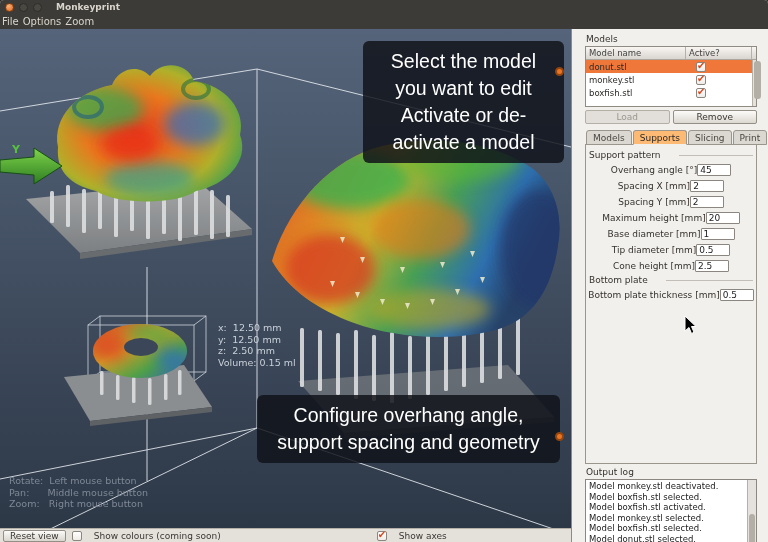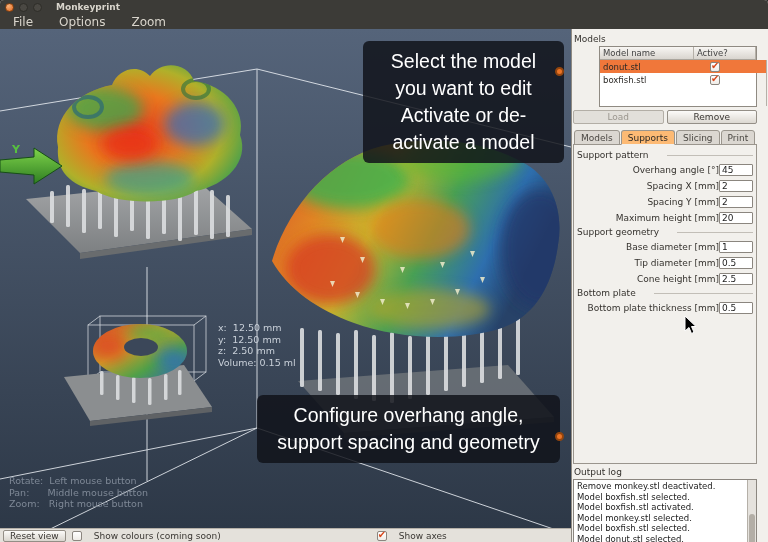--- a/index.html
+++ b/index.html
@@ -6,45 +6,45 @@
   body { background:#2b2b2b; font-family:"DejaVu Sans","Liberation Sans",sans-serif; }
   #window { position:relative; width:768px; height:542px; background:#f2f0ec; overflow:hidden; border-radius:4px 4px 0 0; }
 
   
   #titlebar { height:14px; background:#3c3b37; display:flex; align-items:center; position:relative; }
   .winbtn { width:9px; height:9px; border-radius:50%; margin-left:5px; }
   .winbtn.close { background:radial-gradient(circle at 35% 30%, #f8b37c, #e2661c); border:1px solid #83400f; }
   .winbtn.dim { background:#4a4843; border:1px solid #2e2c28; }
   #title-text { margin-left:14px; font-size:9px; font-weight:bold; color:#d9d5cc; }
   #menubar { height:15px; background:#3c3b37; display:flex; align-items:center; }
-  .menu-item { font-size:12px; color:#d9d5cc; padding:1px 13px; cursor:default; }
+  .menu-item { font-size:10px; color:#d9d5cc; padding:1px 2px; cursor:default; }
 
   
   #main { display:flex; height:513px; }
   #left-col { width:571px; display:flex; flex-direction:column; }
   #viewport { position:relative; width:571px; height:499px; overflow:hidden; }
   #viewport svg { display:block; }
 
   .vp-text { position:absolute; color:#cdd4dd; font-size:9.5px; line-height:11.5px; white-space:pre; pointer-events:none; }
   #vp-stats { left:218px; top:293px; color:#c9d0d9; }
   #vp-hints { left:9px; top:446px; color:#7e8896; }
 
   .tooltip { position:absolute; background:rgba(15,18,25,0.84); color:#ffffff; border-radius:6px;
              font-size:19.5px; line-height:27px; text-align:center; padding:7px 10px;
              font-family:"Liberation Sans","DejaVu Sans",sans-serif; }
   #tooltip-models { left:363px; top:12px; width:201px; }
   #tooltip-supports { left:257px; top:366px; width:303px; }
   .callout-dot { position:absolute; width:9px; height:9px; border-radius:50%;
                  background:#ec7426; border:2px solid #93450e; }
 
   
-  #sidepanel { width:189px; background:#f2f0ec; border-left:1px solid #8f8a82; padding:4px 3px 2px 1px; position:relative; font-size:9px; color:#35322e; }
+  #sidepanel { width:189px; background:#f2f0ec; border-left:1px solid #8f8a82; padding:4px 3px 2px 13px; position:relative; font-size:9px; color:#35322e; }
   .panel-label { font-size:9px; color:#35322e; margin:1px 0 2px 1px; }
 
-  #model-table { border:1px solid #8f8a82; background:#ffffff; height:61px; display:flex; flex-direction:column;margin-left:26px; }
+  #model-table { border:1px solid #8f8a82; background:#ffffff; height:61px; display:flex; flex-direction:column; }
   .tbl-head { display:flex; height:13px; background:linear-gradient(#f8f6f3,#d9d5cf); border-bottom:1px solid #aaa59d; }
   .tbl-head .hc { font-size:8.5px; color:#444; padding:1px 3px; border-right:1px solid #b5b0a8; }
   .hc.c1 { width:100px; } .hc.c2 { width:66px; }
   .tbl-body { display:flex; flex:1; }
   .tbl-rows { flex:1; }
   .tbl-row { display:flex; height:13px; align-items:center; }
   .tbl-row .name { width:100px; padding-left:3px; font-size:8.5px; color:#2c2a27; }
   .tbl-row .act { width:66px; display:flex; justify-content:flex-start; padding-left:10px; }
   .tbl-row.selected { background:#f0773a; }
   .tbl-scroll { width:10px; background:#e5e2dd; border-left:1px solid #b5b0a8; position:relative; }
@@ -60,21 +60,21 @@
 
   #tabs { display:flex; margin-top:5px; padding-left:1px; }
   .tab { font-size:9px; padding:2px 6px 1px 6px; border:1px solid #9a958d; border-radius:3px 3px 0 0;
          background:#dbd7d1; color:#4a4742; margin-right:1px; position:relative; top:1px; }
   .tab.active { background:#fdba74; color:#2c2a27; border-bottom:1px solid #f2f0ec; z-index:2; }
 
   #notebook { border:1px solid #9a958d; background:#f2f0ec; padding:3px 3px; height:320px; position:relative; z-index:1; }
   .group-header { display:flex; align-items:center; gap:18px; margin:2px 0 2px 0;text-align:right; }
   .group-title { font-size:9px; color:#35322e; white-space:nowrap; }
   .group-rule { flex:1; height:1px; background:#c2beb7; }
-  .field-row { display:flex; align-items:center; justify-content:flex-end; height:15px; margin:1px 0; }
+  .field-row { display:flex; align-items:center; justify-content:center; height:15px; margin:1px 0; }
   .field-label { font-size:9px; color:#35322e; text-align:right; white-space:nowrap; }
   .field-input { width:34px; height:12px; border:1px solid #8b867f; border-radius:1px; font-size:9px; padding:0 2px; color:#222;
                  font-family:"DejaVu Sans","Liberation Sans",sans-serif; background:#fff; }
 
   #output-log-label { margin-top:3px; }
   #log-box { border:1px solid #8b867f; background:#ffffff; height:67px; position:relative; overflow:hidden; padding:1px 12px 1px 3px; }
   .log-line { font-size:8.5px; line-height:10.6px; color:#222; white-space:nowrap; }
   #log-scroll { position:absolute; right:0; top:0; bottom:0; width:9px; background:#e5e2dd; border-left:1px solid #b5b0a8; }
   #log-scroll .thumb { position:absolute; left:1px; bottom:1px; width:6px; height:30px; background:#b3aea6; border-radius:3px; }
 
@@ -320,20 +320,26 @@
         </div>
         <div class="tbl-body">
           <div class="tbl-rows">
             <div class="tbl-row selected">
               <span class="name">donut.stl</span>
               <span class="act">
                   <span class="cb checked"></span>
                 </span>
             </div>
             <div class="tbl-row">
+              <span class="name">monkey.stl</span>
+              <span class="act">
+                  <span class="cb checked"></span>
+                </span>
+            </div>
+            <div class="tbl-row">
               <span class="name">boxfish.stl</span>
               <span class="act">
                   <span class="cb checked"></span>
                 </span>
             </div>
           </div>
           <div class="tbl-scroll">
               <div class="thumb"></div>
             </div>
         </div>
@@ -366,24 +372,20 @@
         </div>
         <div class="field-row">
           <span class="field-label">Spacing Y [mm]</span>
           <input class="field-input" value="2" style="">
         </div>
         <div class="field-row">
           <span class="field-label">Maximum height [mm]</span>
           <input class="field-input" value="20" style="">
         </div>
 
-        <div class="group-header">
-          <span class="group-title">Support geometry</span>
-          <span class="group-rule"></span>
-        </div>
         <div class="field-row">
           <span class="field-label">Base diameter [mm]</span>
           <input class="field-input" value="1" style="">
         </div>
         <div class="field-row">
           <span class="field-label">Tip diameter [mm]</span>
           <input class="field-input" value="0.5" style="">
         </div>
         <div class="field-row">
           <span class="field-label">Cone height [mm]</span>
@@ -395,21 +397,21 @@
           <span class="group-rule"></span>
         </div>
         <div class="field-row">
           <span class="field-label">Bottom plate thickness [mm]</span>
           <input class="field-input" value="0.5" style="">
         </div>
       </div>
 
       <div class="panel-label" id="output-log-label">Output log</div>
       <div id="log-box">
-        <div class="log-line">Remove monkey.stl deactivated.</div>
+        <div class="log-line">Model monkey.stl deactivated.</div>
         <div class="log-line">Model boxfish.stl selected.</div>
         <div class="log-line">Model boxfish.stl activated.</div>
         <div class="log-line">Model monkey.stl selected.</div>
         <div class="log-line">Model boxfish.stl selected.</div>
         <div class="log-line">Model donut.stl selected.</div>
         <div id="log-scroll">
             <div class="thumb"></div>
           </div>
       </div>
 

